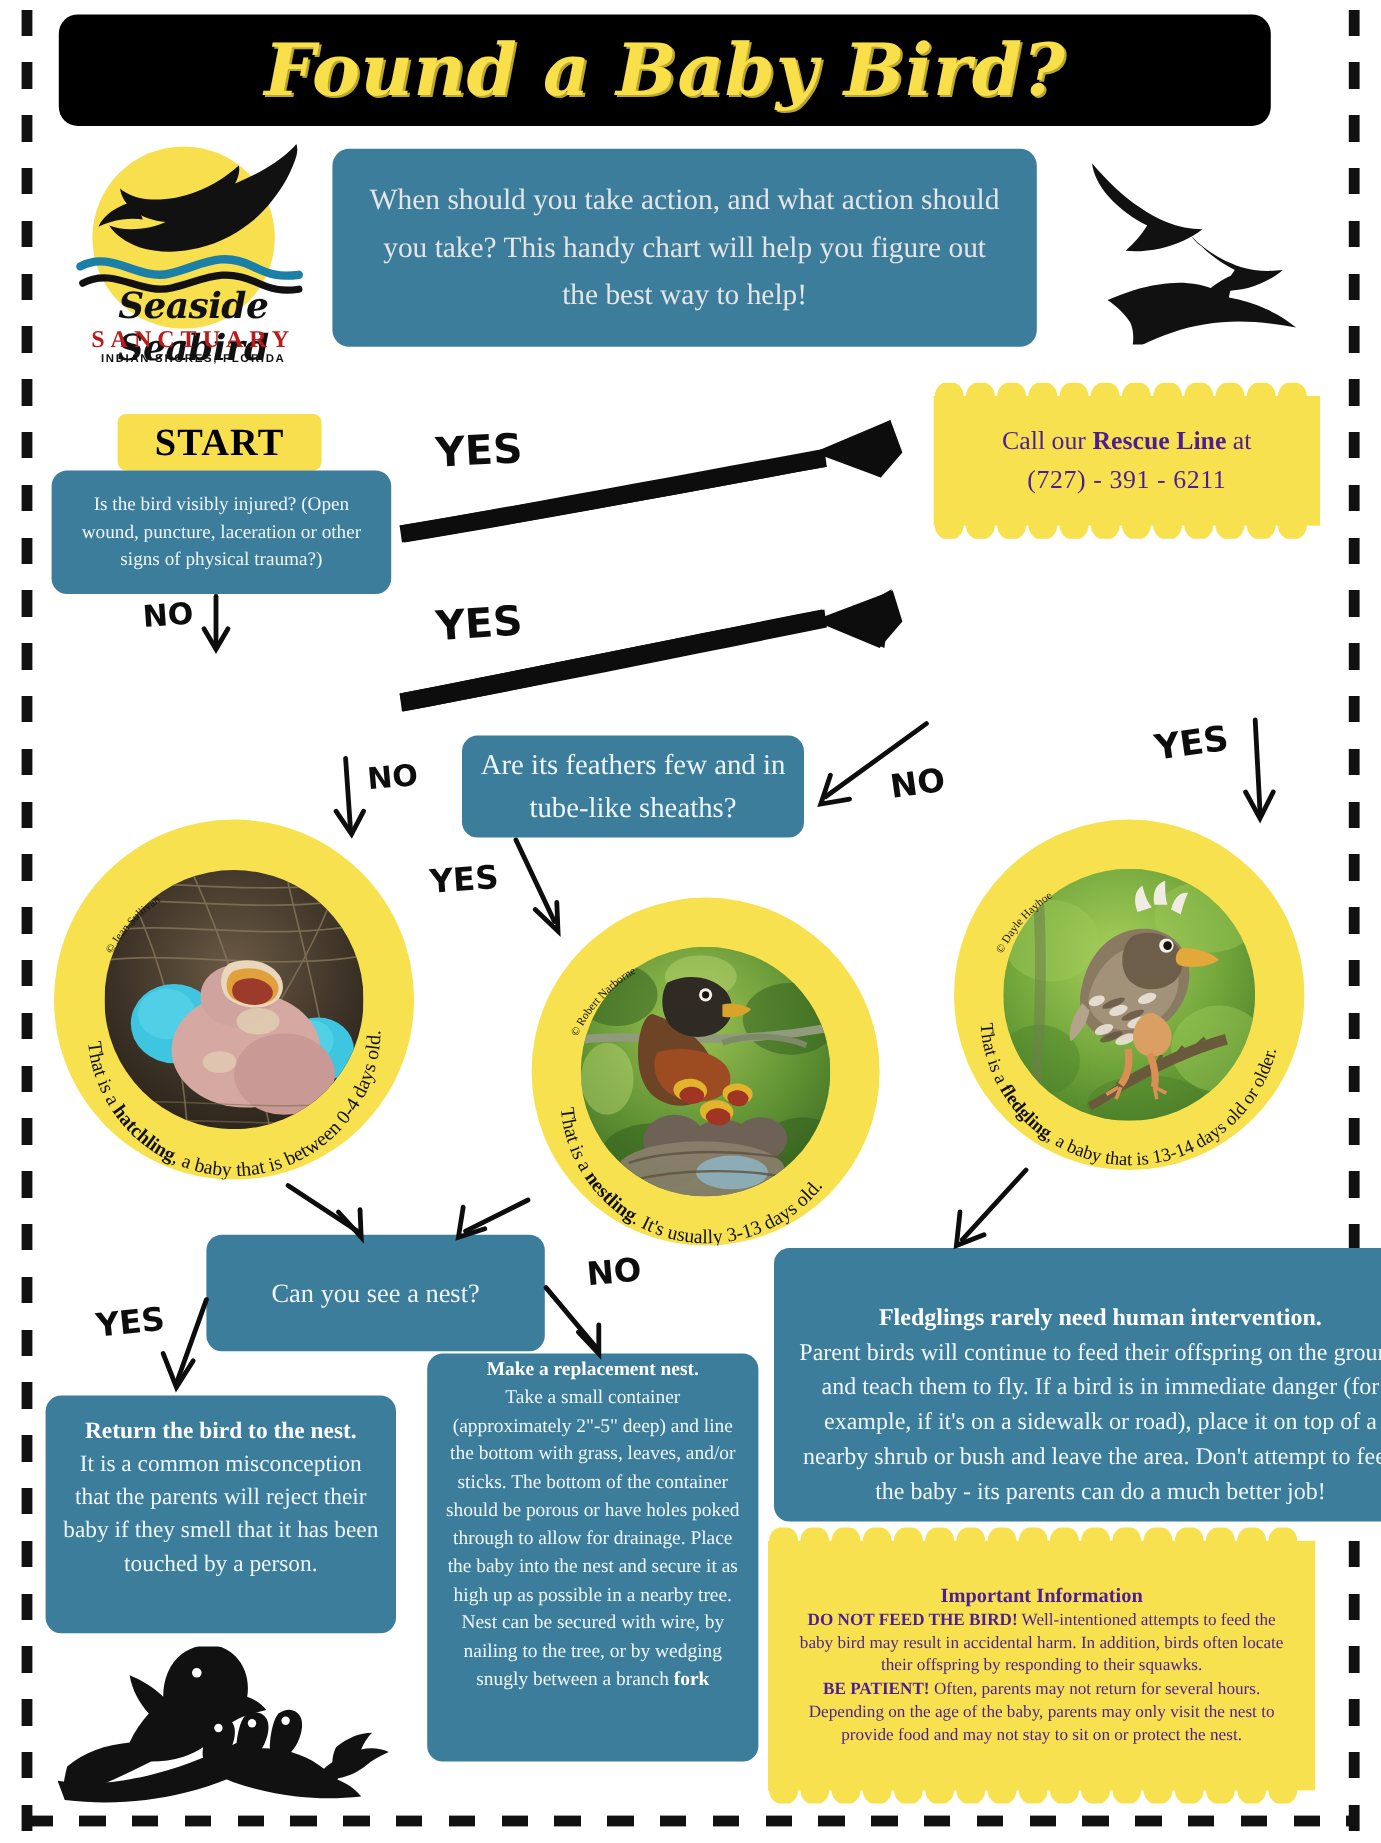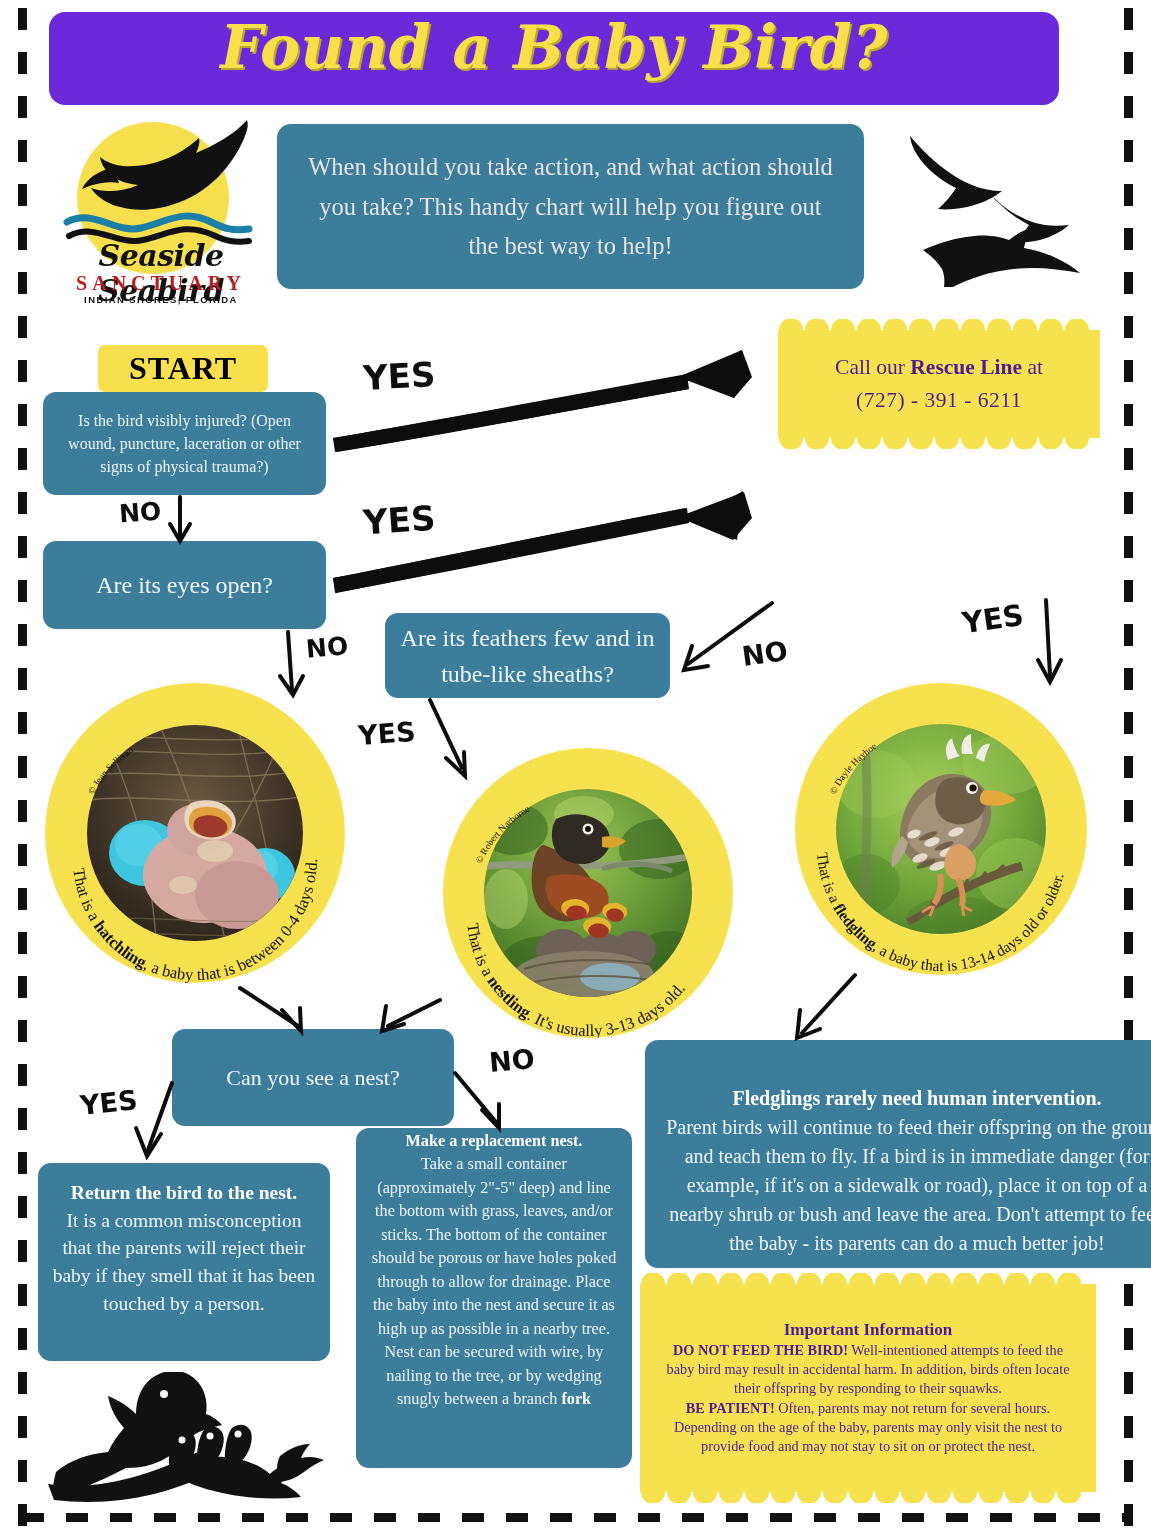--- a/index.html
+++ b/index.html
@@ -31,23 +31,23 @@
     background-image: repeating-linear-gradient(
       to right, #111 0px, #111 22px, transparent 22px, transparent 44px);
   }
 
   
   .abs { position: absolute; }
 
   
   #title-bar {
     left: 49px; top: 12px; width: 1010px; height: 93px;
-    background: #6d28d9;
+    background: #000000;
     border-radius: 16px;
-    display: flex; justify-content: center;
+    display: flex; align-items: center; justify-content: center;
   }
   #title-text {
     font-family: "DejaVu Serif", serif;
     font-weight: bold; font-style: italic;
     font-size: 60px; letter-spacing: 0.5px;
     color: #f9e04a;
     text-shadow: 2px 2px 0 #b9a62f;
     white-space: nowrap;
   }
 
@@ -234,23 +234,20 @@
   </svg>
 
   <div class="abs" id="start-badge">
     <span id="start-text">START</span>
   </div>
 
   <div class="abs teal" id="q-injured">
     <span>Is the bird visibly injured? (Open wound, puncture, laceration or other signs of physical trauma?)</span>
   </div>
 
-  <div class="abs teal" id="q-eyes">
-    <span>Are its eyes open?</span>
-  </div>
 
   <div class="abs teal" id="q-feathers">
     <span>Are its feathers few and in tube-like sheaths?</span>
   </div>
 
 
   <div class="abs teal" id="q-nest">
     <span>Can you see a nest?</span>
   </div>
 

